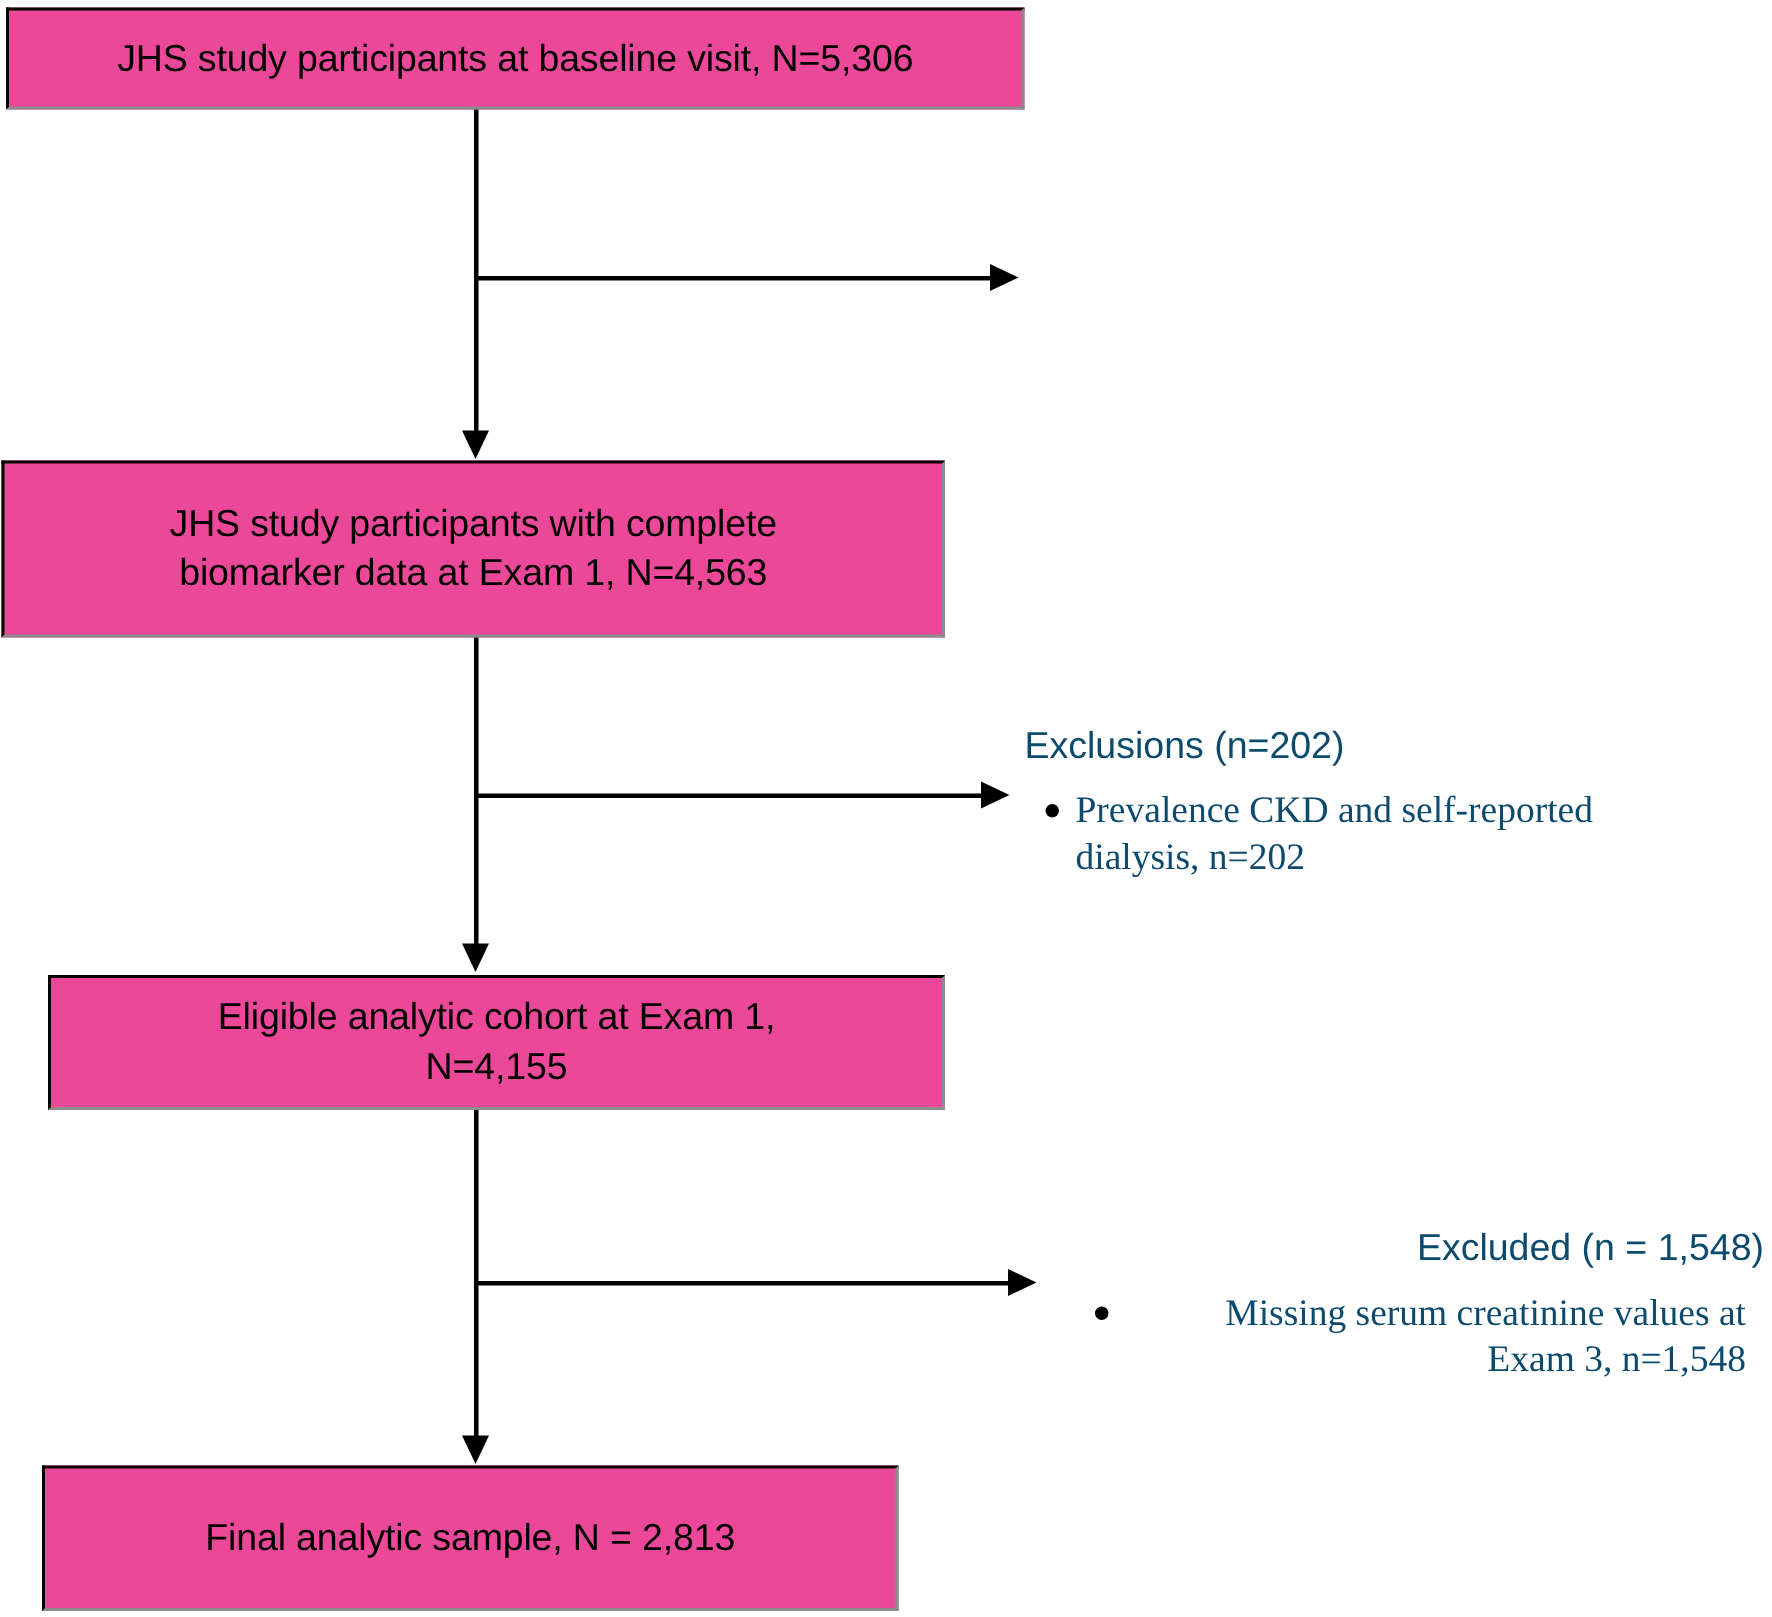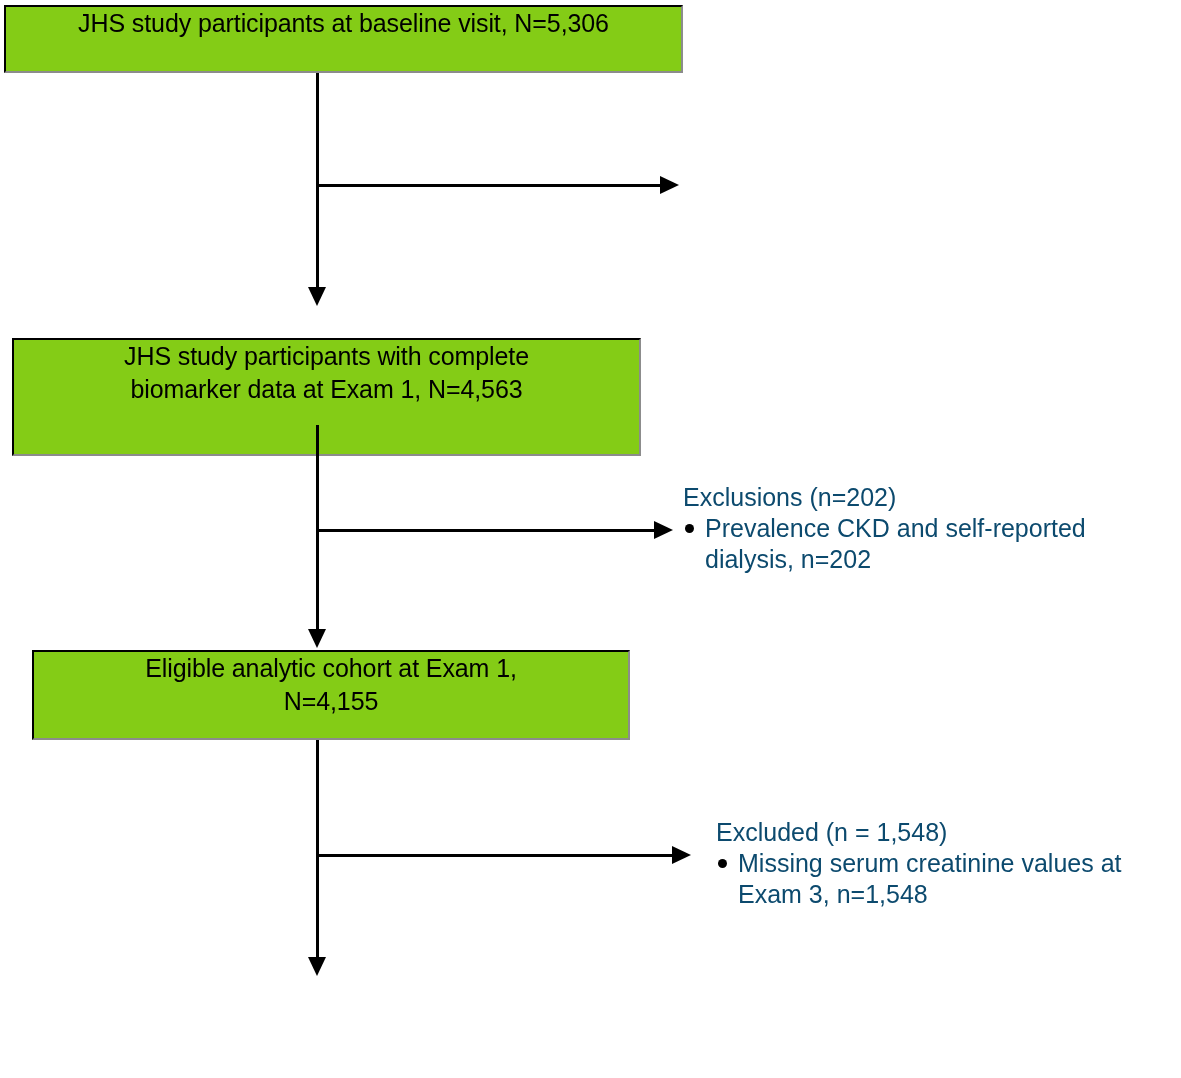--- a/index.html
+++ b/index.html
@@ -17,40 +17,40 @@
     width: 1181px;
     height: 1078px;
     background: #ffffff;
     overflow: hidden;
   }
 
   
   .flow-box {
     position: absolute;
     box-sizing: border-box;
-    background: #84cc16;
+    background: #ec4899;
     border-top: 2px solid #000000;
     border-left: 2px solid #000000;
     border-right: 2px solid #8c8c8c;
     border-bottom: 2px solid #8c8c8c;
     display: flex;
-    align-items: flex-start;
+    align-items: center;
     justify-content: center;
     text-align: center;
   }
   .flow-box .box-text {
     font-size: 25px;
     line-height: 33px;
     letter-spacing: -0.1px;
     white-space: pre-line;
     color: #000000;
   }
 
   #box-baseline   { left: 4px;  top: 5px;    width: 679px; height: 68px; }
-  #box-biomarker  { left: 12px;  top: 307px;  width: 629px; height: 118px; margin-top: 31px; }
+  #box-biomarker  { left: 1px;  top: 307px;  width: 629px; height: 118px; }
   #box-eligible   { left: 32px; top: 650px;  width: 598px; height: 90px; }
   #box-final      { left: 28px; top: 977px;  width: 571px; height: 97px; }
 
   
   .vline {
     position: absolute;
     width: 3px;
     background: #000000;
   }
   .hline {
@@ -101,44 +101,45 @@
     position: absolute;
     font-size: 25px;
     line-height: 31px;
     color: #0c4a6e;
   }
   .exclusion-block .exc-title {
     display: block;
     white-space: nowrap;
   }
   .exclusion-block ul {
-    margin: 0;
+    margin: 12px;
     padding: 0;
     list-style: none;
+    font-family: Liberation Serif, serif;
   }
   .exclusion-block li {
     position: relative;
     padding-left: 22px;
   }
   .exclusion-block li .bullet-dot {
     position: absolute;
     left: 2px;
     top: 11px;
     width: 9px;
     height: 9px;
     border-radius: 50%;
     background: #000000;
   }
   .exclusion-block li .li-text {
     display: block;
     white-space: pre-line;
   }
 
   #exclusions-1 { left: 683px; top: 482px; width: 480px; }
-  #exclusions-2 { left: 716px; top: 817px; width: 460px; }
+  #exclusions-2 { left: 716px; top: 817px; width: 460px; text-align: right; }
 </style>
 </head>
 <body>
 
 <div id="canvas">
 
   <div class="flow-box" id="box-baseline">
     <span class="box-text">JHS study participants at baseline visit, N=5,306</span>
   </div>
 
@@ -185,14 +186,17 @@
     <span class="exc-title">Excluded (n = 1,548)</span>
     <ul>
       <li>
         <span class="bullet-dot"></span>
         <span class="li-text">Missing serum creatinine values at
 Exam 3, n=1,548</span>
       </li>
     </ul>
   </div>
 
+  <div class="flow-box" id="box-final">
+    <span class="box-text">Final analytic sample, N = 2,813</span>
+  </div>
 
 </div>
 
 </body></html>

